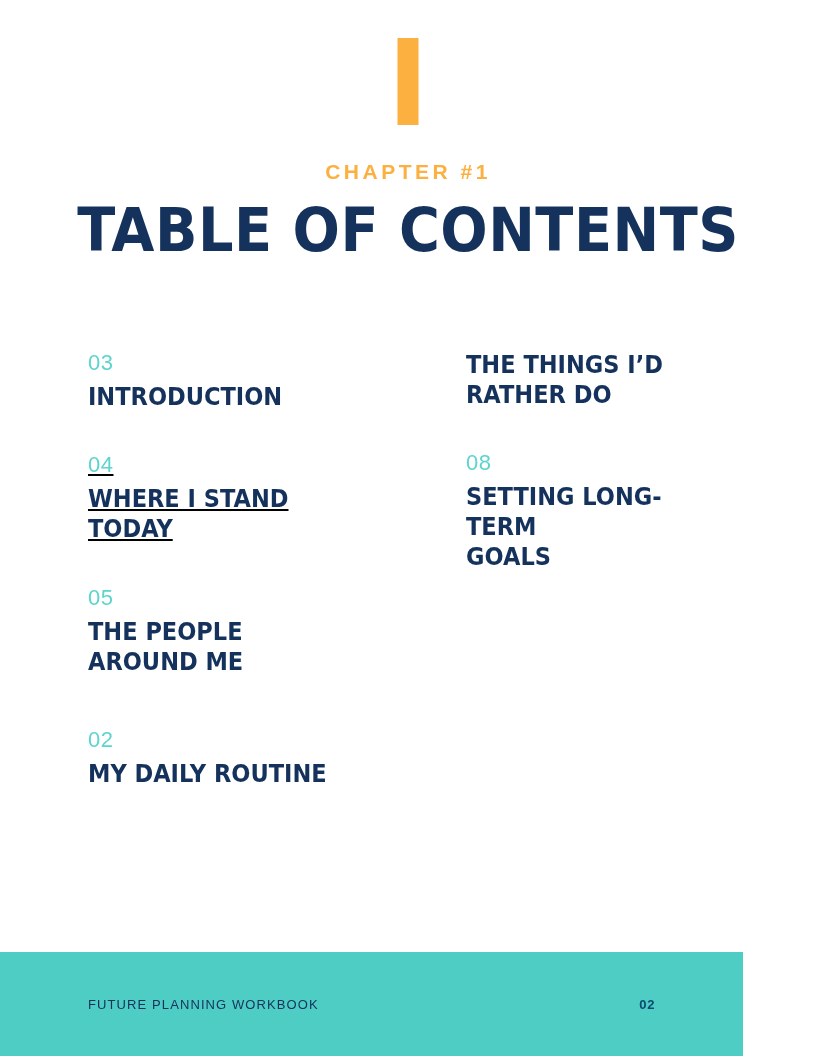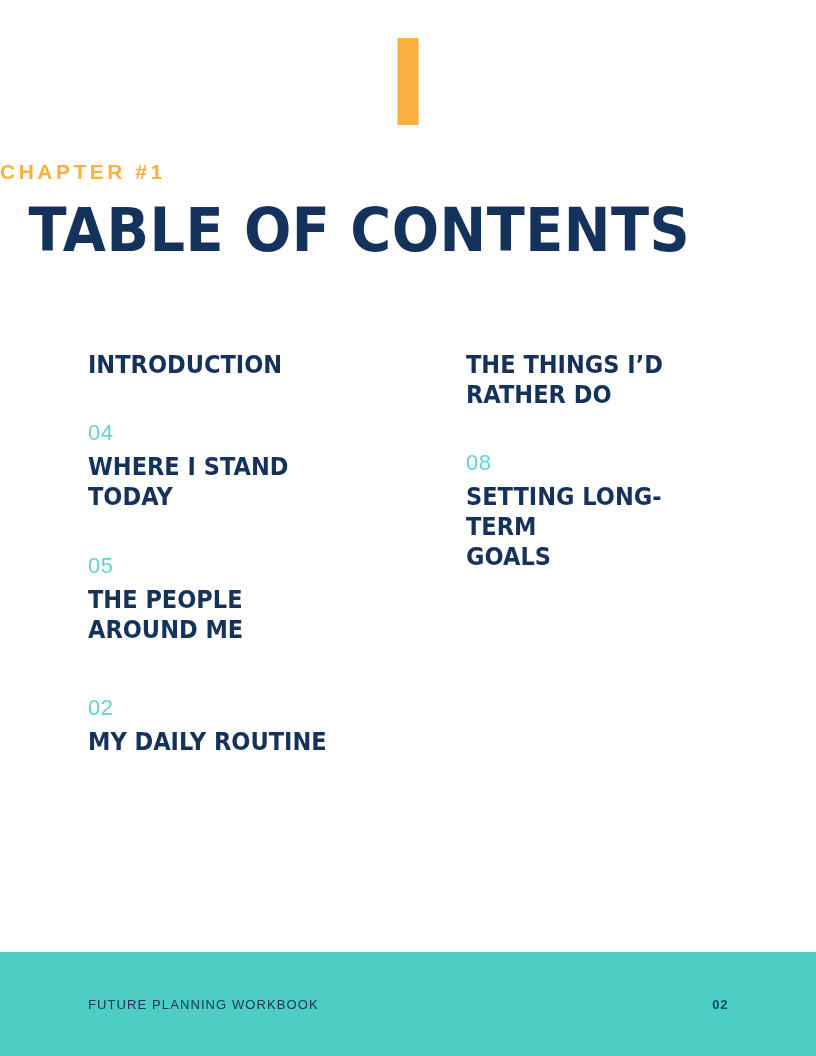--- a/index.html
+++ b/index.html
@@ -33,20 +33,21 @@
     height: 87px;
     background: #FBB040;
   }
 
   
   .header {
     position: absolute;
     top: 160px;
     left: 0;
     width: 100%;
+    text-align: center;
   }
   .chapter-label {
     color: #FBB040;
     font-size: 21px;
     letter-spacing: 3.5px;
     font-weight: 700;
     font-family: "Liberation Sans", sans-serif;
     margin-bottom: 16px;
   }
   .doc-title {
@@ -97,29 +98,29 @@
     font-weight: 800;
     font-family: "DejaVu Sans", sans-serif;
     transform: scaleX(0.9);
     transform-origin: left center;
     letter-spacing: 0px;
     white-space: pre-line;
   }
 
   
   .toc-col .toc-entry.e1 { margin-bottom: 40px; }
-  .toc-col .toc-entry.e2 { margin-bottom: 41px; }
+  .toc-col .toc-entry.e2 { margin-bottom: 41px; text-decoration: underline; }
   .toc-col .toc-entry.e3 { margin-bottom: 50px; }
 
   
   .footer {
     position: absolute;
     left: 0;
     bottom: 0;
-    width: 816px;
+    width: 743px;
     height: 104px;
     background: #4ECDC4;
     display: flex;
     align-items: center;
     justify-content: space-between;
     box-sizing: border-box;
     padding: 0 88px;
   }
   .footer-text {
     color: #14325C;
@@ -145,20 +146,21 @@
 
   <div class="header">
     <div class="chapter-label">CHAPTER #1</div>
     <div class="doc-title">TABLE OF CONTENTS</div>
   </div>
 
   <div class="toc">
 
     <div class="toc-col left">
       <div class="toc-entry e1">
+        <div class="toc-num">03</div>
         <div class="toc-name">INTRODUCTION</div>
       </div>
       <div class="toc-entry e2">
         <div class="toc-num">04</div>
         <div class="toc-name">WHERE I STAND TODAY</div>
       </div>
       <div class="toc-entry e3">
         <div class="toc-num">05</div>
         <div class="toc-name">THE PEOPLE
 AROUND ME</div>

